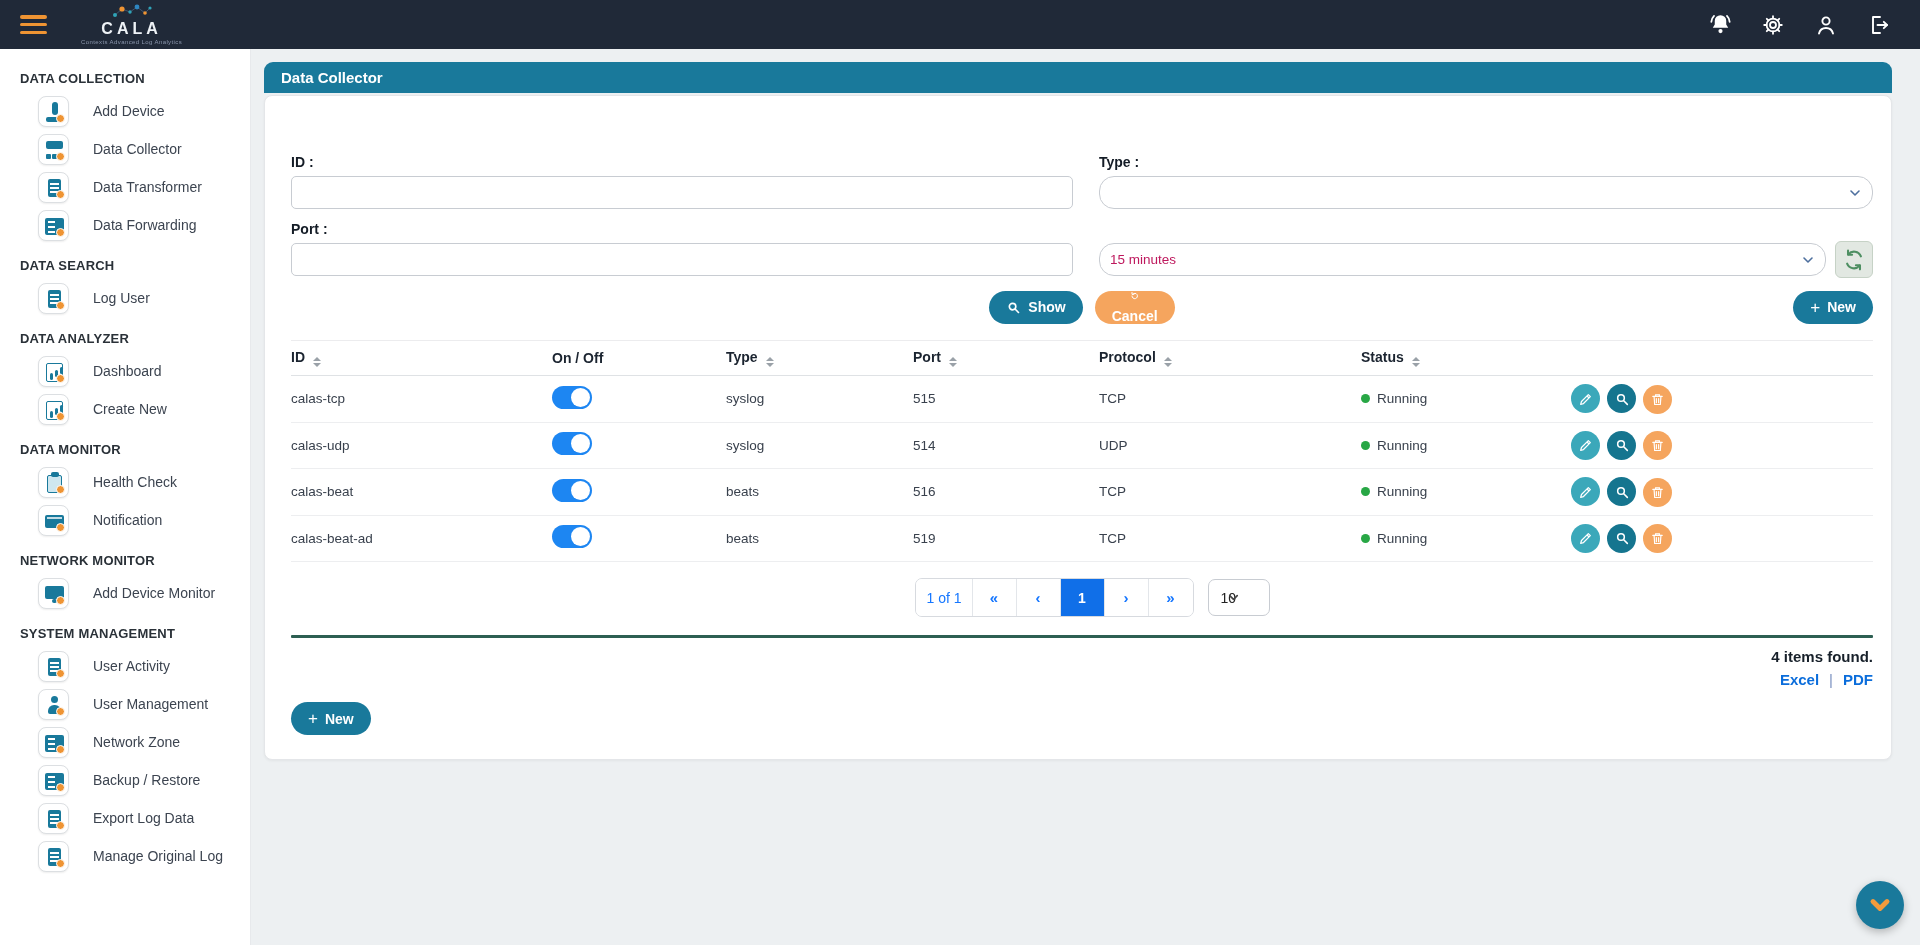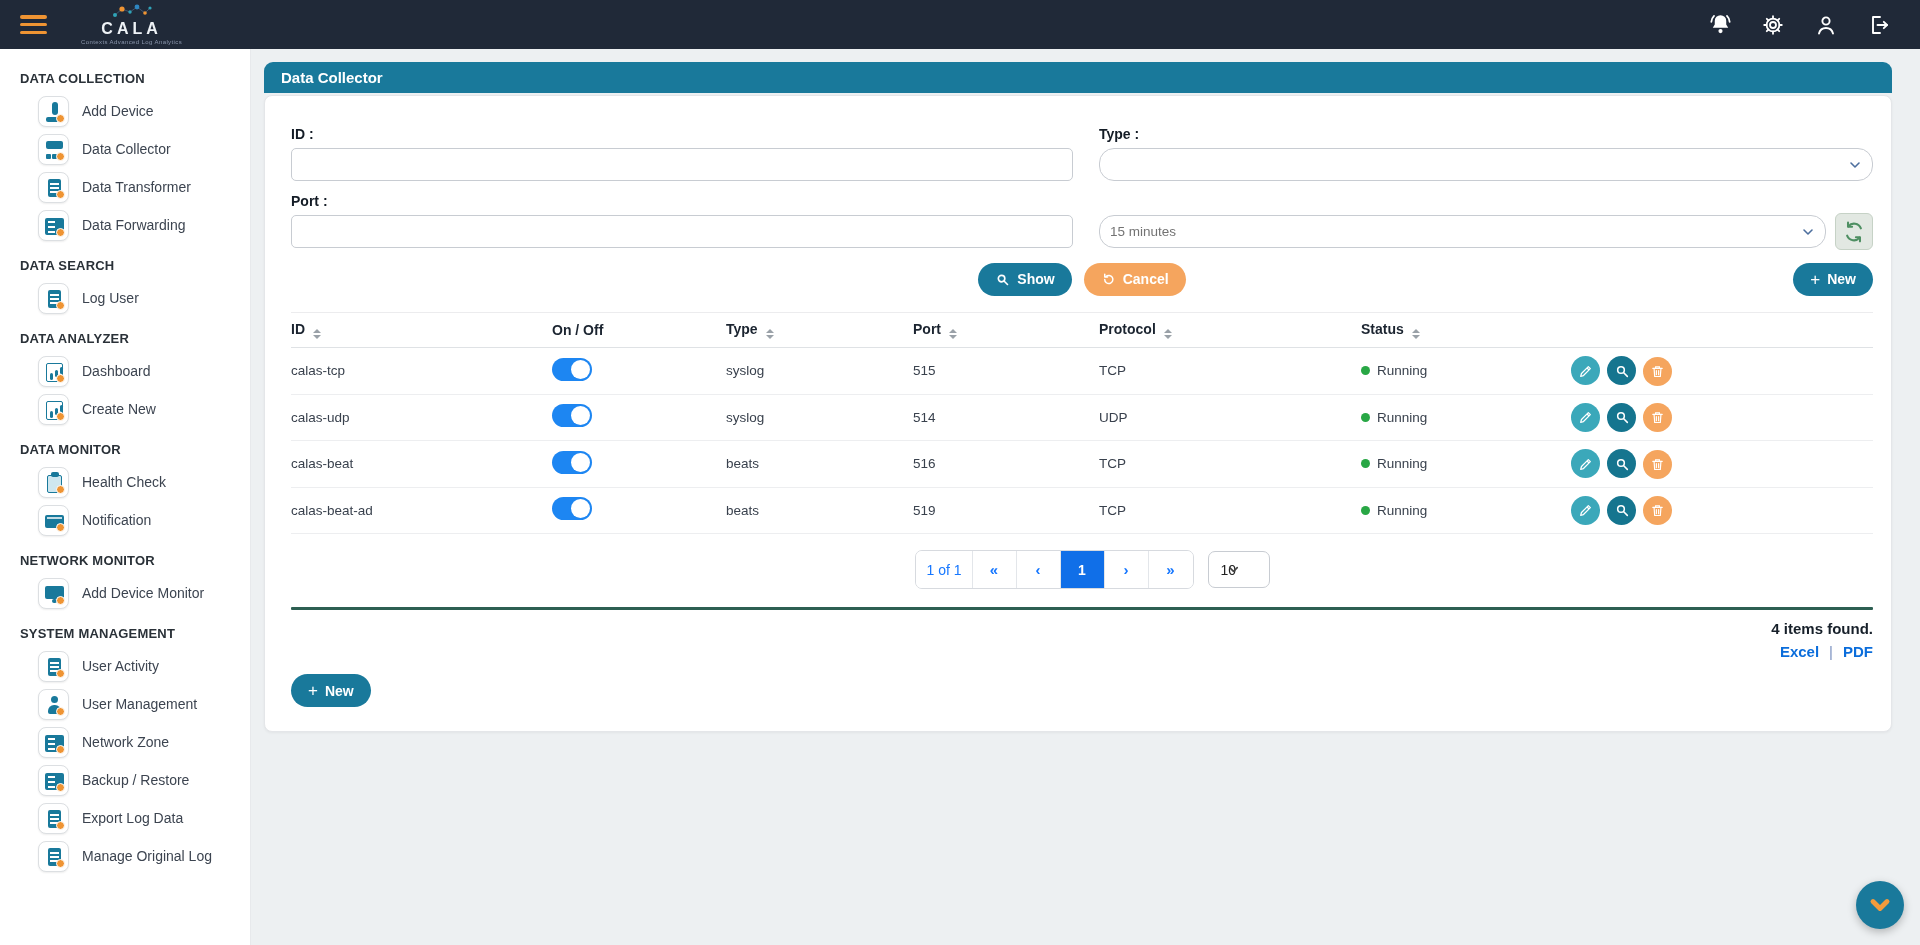--- a/index.html
+++ b/index.html
@@ -22,21 +22,21 @@
   .brand-tag{color:#8b97ad;font-size:6px;letter-spacing:.4px;margin-top:2px;white-space:nowrap;}
   .nav-spacer{flex:1;}
   .nav-icons{display:flex;align-items:center;gap:27px;}
   .nav-icon-btn{background:none;border:none;cursor:pointer;width:26px;height:26px;display:flex;align-items:center;justify-content:center;}
 
   
   .sidebar{position:fixed;top:49px;left:0;width:251px;height:896px;background:#fff;
     padding:22px 10px 10px 20px;overflow:hidden;z-index:20;border-right:1px solid #e7e9ec;}
   .sb-title{font-size:13px;font-weight:bold;color:#2a3138;letter-spacing:.2px;margin:14px 0 6px 0;}
   .sb-title:first-child{margin-top:0;}
-  .sb-item{display:flex;align-items:center;gap:13px;padding:3.5px 0 3.5px 18px;cursor:pointer;border-radius:6px;}
+  .sb-item{display:flex;align-items:center;gap:24px;padding:3.5px 0 3.5px 18px;cursor:pointer;border-radius:6px;}
   .sb-label{font-size:14px;color:#3c4450;}
   .ic{position:relative;width:31px;height:31px;border:1px solid #dcdfe2;border-radius:8px;background:#fff;
     box-shadow:0 1px 2px rgba(0,0,0,.07);flex:none;}
   .ic i{position:absolute;background:var(--teal);border-radius:2px;}
   .ic b{position:absolute;width:9px;height:9px;border-radius:50%;background:var(--orange);right:3px;bottom:3px;border:1.5px solid #fff;}
   .ic-doc .m{left:9px;top:6px;width:13px;height:18px;}
   .ic-doc .m::after{content:"";position:absolute;left:2px;right:2px;top:4px;height:2px;background:#fff;box-shadow:0 4px 0 #fff,0 8px 0 #fff;}
   .ic-server .m{left:6px;top:7px;width:19px;height:17px;}
   .ic-server .m::after{content:"";position:absolute;left:3px;top:3px;width:7px;height:2px;background:#fff;box-shadow:0 5px 0 #fff,0 10px 0 #fff;}
   .ic-monitor .m{left:6px;top:7px;width:19px;height:13px;}
@@ -55,39 +55,39 @@
   .ic-network .x{left:7px;top:19px;width:5px;height:5px;border-radius:1px;box-shadow:6px 0 0 var(--teal),12px 0 0 var(--teal);}
 
   
   .main{position:fixed;top:49px;left:251px;width:1669px;height:896px;background:var(--bg);overflow:hidden;}
   .page-header{margin:13px 28px 0 13px;height:31px;background:var(--teal);border-radius:9px 9px 0 0;
     display:flex;align-items:center;padding-left:17px;}
   .page-title{color:#fff;font-weight:bold;font-size:15px;}
   .panel{margin:2px 28px 0 13px;background:#fff;border:1px solid #e4e6e9;border-radius:8px;
     padding:30px 18px 24px 26px;min-height:595px;box-shadow:0 1px 3px rgba(0,0,0,.05);}
 
-  .filter-grid{display:grid;grid-template-columns:782px 1fr;column-gap:26px;}
+  .filter-grid{display:grid;grid-template-columns:782px 1fr;column-gap:26px;margin-top:28px;}
   .f-label{font-size:14px;font-weight:bold;color:#141c26;margin-bottom:6px;}
   .f-row2{margin-top:12px;}
   .txt{width:100%;height:33px;border:1px solid #c8ccd2;border-radius:5px;padding:0 10px;font-size:14px;color:#333;outline:none;background:#fff;}
   .selwrap{position:relative;width:100%;}
   .sel{appearance:none;-webkit-appearance:none;width:100%;height:33px;border:1px solid #c8ccd2;border-radius:15px;
-    padding:0 30px 0 10px;font-size:13.5px;color:#737373;background:#fff;outline:none;}
+    padding:0 30px 0 10px;font-size:13.5px;color:#be185d;background:#fff;outline:none;}
   .selwrap .chev{position:absolute;right:10px;top:9px;pointer-events:none;}
   .interval-row{display:flex;align-items:flex-end;gap:9px;}
   .interval-row .selwrap{flex:1;}
   .refresh-btn{width:38px;height:37px;border-radius:6px;border:1px solid #c6d2c6;background:#e2e8e2;cursor:pointer;
     display:flex;align-items:center;justify-content:center;flex:none;margin-bottom:-2px;}
 
   .actions-row{display:flex;align-items:center;margin-top:14px;position:relative;height:34px;}
   .actions-center{position:absolute;left:0;right:0;display:flex;justify-content:center;gap:12px;}
   .pill{height:33px;border:none;border-radius:17px;color:#fff;font-weight:bold;font-size:14px;cursor:pointer;
     display:inline-flex;align-items:center;gap:7px;padding:0 17px;font-family:inherit;}
   .pill-show{background:var(--teal);}
-  .pill-cancel{background:var(--orange-light);}
+  .pill-cancel{background:var(--orange-light);flex-direction:column;}
   .pill-new{background:var(--teal);position:absolute;right:0;}
   .pill-new-bottom{background:var(--teal);margin-top:14px;}
   .plus{font-size:17px;font-weight:normal;line-height:1;}
 
   table.grid{width:100%;border-collapse:collapse;margin-top:16px;}
   table.grid th{font-size:14px;font-weight:bold;color:#1b2430;text-align:left;padding:8px 0;
     border-top:1px solid #ececee;border-bottom:1px solid #dfe2e5;}
   table.grid td{font-size:13.5px;color:#39414d;padding:8px 0;border-bottom:1px solid #edeef0;height:40px;vertical-align:middle;}
   .sort{display:inline-flex;flex-direction:column;gap:2px;margin-left:8px;vertical-align:1px;cursor:pointer;}
   .sort i{width:0;height:0;border-left:4.5px solid transparent;border-right:4.5px solid transparent;display:block;}

